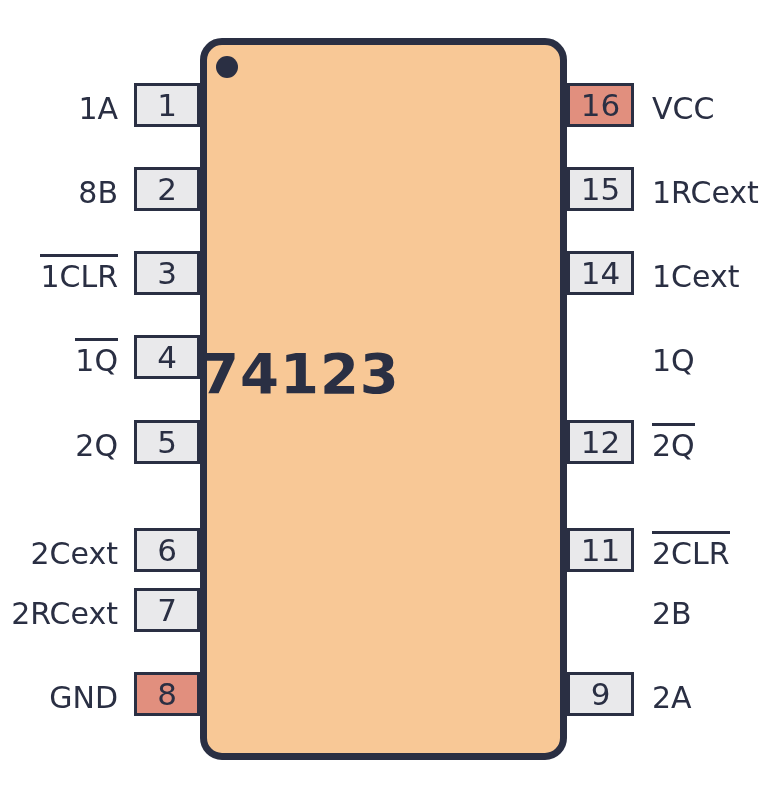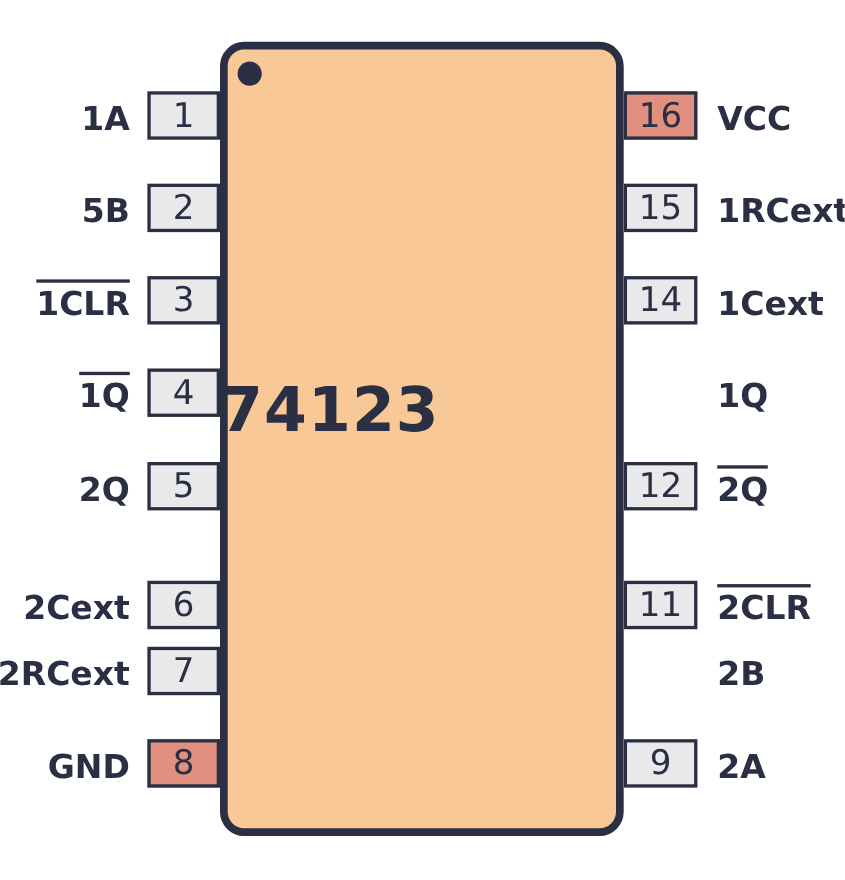--- a/index.html
+++ b/index.html
@@ -48,21 +48,20 @@
   .pin-row {
     position: absolute;
     left: 0; width: 768px; height: 44px;
   }
   .pin-label-left, .pin-label-right {
     position: absolute;
     top: 0; height: 44px;
     display: flex;
     align-items: center;
     font-size: 30px;
-    font-weight: bold;
   }
   .pin-label-left  { left: 0;     width: 118px; justify-content: flex-end; }
   .pin-label-right { left: 652px; width: 116px; justify-content: flex-start; }
   .pin-box {
     position: absolute;
     top: 0; height: 44px;
     background: var(--pin-fill);
     border: 3px solid var(--ink);
     display: flex;
     align-items: center;
@@ -100,21 +99,21 @@
     <div class="pin-box right power">
         <span class="num">16</span>
       </div>
     <div class="pin-label-right">
         <span class="lbl">VCC</span>
       </div>
   </div>
 
   <div class="pin-row" style="top:167px">
     <div class="pin-label-left">
-        <span class="lbl">5B</span>
+        <span class="lbl">8B</span>
       </div>
     <div class="pin-box left">
         <span class="num">2</span>
       </div>
     <div class="pin-box right">
         <span class="num">15</span>
       </div>
     <div class="pin-label-right">
         <span class="lbl">1RCext</span>
       </div>

